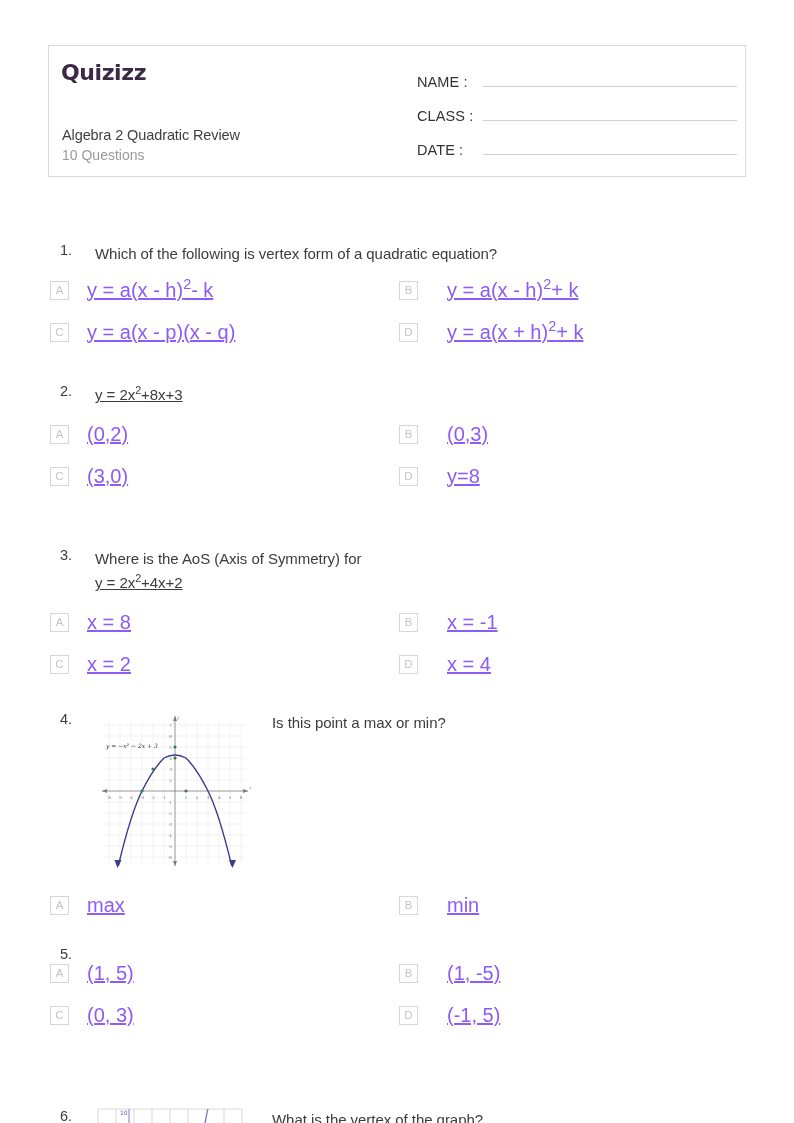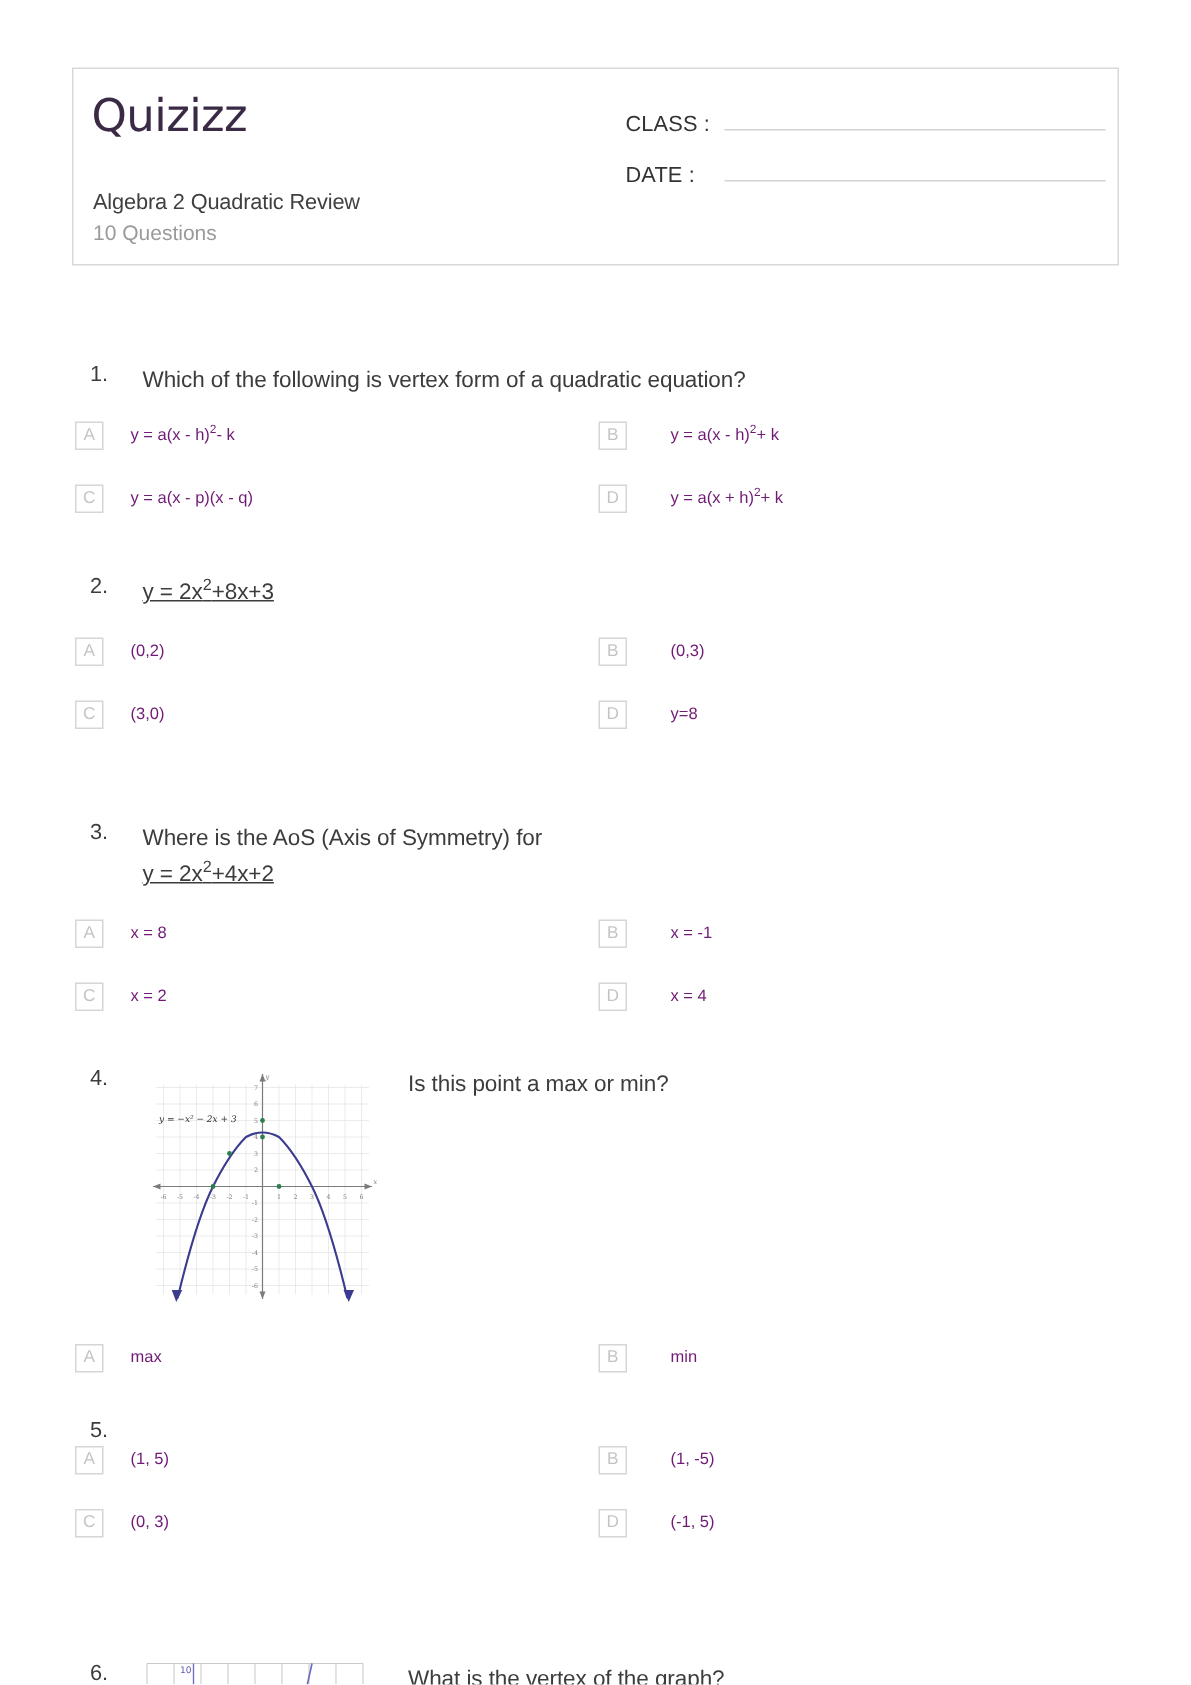--- a/index.html
+++ b/index.html
@@ -25,22 +25,22 @@
     width: 698px;
     height: 132px;
     border: 1px solid #d9d9d9;
     box-sizing: border-box;
     background: #fff;
   }
   .logo {
     position: absolute;
     left: 12px;
     top: 14px;
-    font-size: 30px;
-    font-weight: normal;
+    font-size: 22px;
+    font-weight: bold;
     letter-spacing: -0.4px;
     color: #3b2a45;
     font-family: "DejaVu Sans", sans-serif;
   }
   .quiz-title {
     position: absolute;
     left: 13px;
     top: 81px;
     font-size: 14.5px;
     color: #404040;
@@ -123,24 +123,25 @@
     box-sizing: border-box;
     color: #c4c4c4;
     font-size: 11.5px;
     line-height: 17px;
     text-align: center;
     flex: 0 0 auto;
     background: #fff;
   }
   .opt-text {
     margin-left: 18px;
-    font-size: 11px;
-    color: #701a75;
+    font-size: 20px;
+    color: #8b5cf6;
     line-height: 19px;
     white-space: nowrap;
+    text-decoration: underline;
   }
   .opt-a { left: 50px;  }
   .opt-b { left: 399px; }
   .opt-c { left: 50px;  }
   .opt-d { left: 399px; }
   .opt-b .opt-text, .opt-d .opt-text { margin-left: 29px; }
 
   sup { font-size: 0.72em; vertical-align: super; line-height: 0; }
 
   
@@ -169,20 +170,24 @@
 <div class="header-card">
 
   <div class="logo">
     <span>Quizizz</span>
   </div>
 
   <div class="quiz-title">Algebra 2 Quadratic Review</div>
   <div class="quiz-subtitle">10 Questions</div>
 
   <div class="field-group">
+    <div class="field-row">
+      <span class="field-label">NAME :</span>
+      <span class="field-line"></span>
+    </div>
     <div class="field-row">
       <span class="field-label">CLASS :</span>
       <span class="field-line"></span>
     </div>
     <div class="field-row">
       <span class="field-label">DATE  :</span>
       <span class="field-line"></span>
     </div>
   </div>
 </div>

